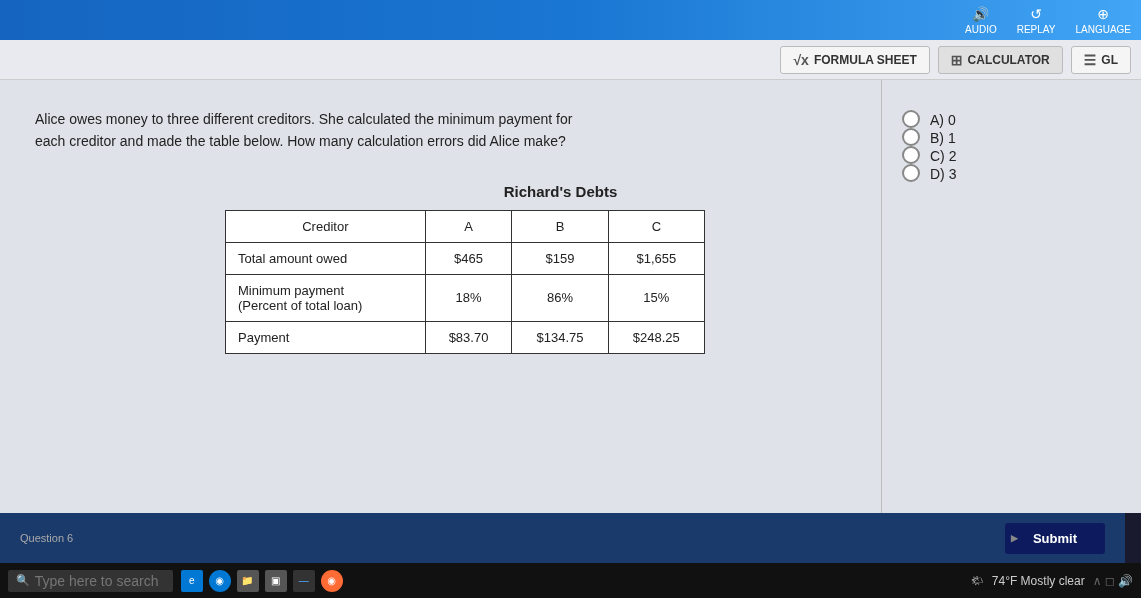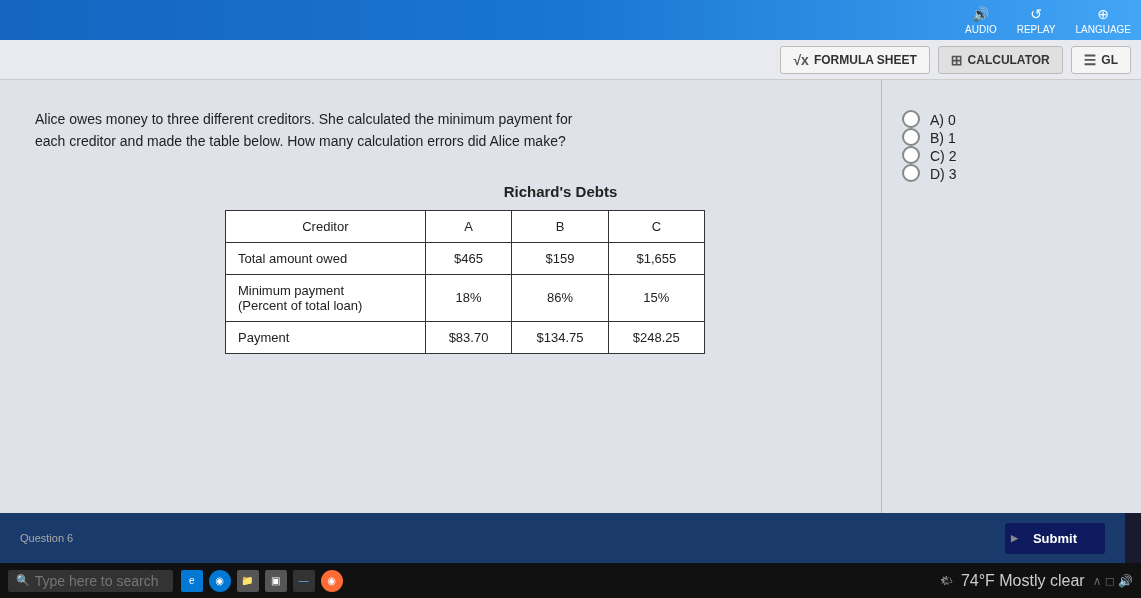--- a/index.html
+++ b/index.html
@@ -312,16 +312,16 @@
       <div style="width:22px; height:22px; background:#0078d4; border-radius:2px; display:flex; align-items:center; justify-content:center; font-size:10px; color:white;">e</div>
       <div style="width:22px; height:22px; background:#0078d4; border-radius:50%; display:flex; align-items:center; justify-content:center; font-size:10px; color:white;">◉</div>
       <div style="width:22px; height:22px; background:#555; border-radius:2px; display:flex; align-items:center; justify-content:center; font-size:10px; color:white;">📁</div>
       <div style="width:22px; height:22px; background:#555; border-radius:2px; display:flex; align-items:center; justify-content:center; font-size:10px; color:white;">▣</div>
       <div style="width:22px; height:22px; background:#333; border-radius:2px; display:flex; align-items:center; justify-content:center; font-size:10px; color:#5af;">—</div>
       <div style="width:22px; height:22px; background:#ff6b35; border-radius:50%; display:flex; align-items:center; justify-content:center; font-size:10px; color:white;">◉</div>
     </div>
   </div>
   <div class="taskbar-right">
     <span style="color:#ccc; font-size:10px;">🌤</span>
-    <span style="color:#ccc; font-size:16px;text-align:center;">74°F  Mostly clear</span>
+    <span style="color:#ccc; font-size:12px;text-align:center;">74°F  Mostly clear</span>
     <span style="color:#666; font-size:12px;">∧ ◻ 🔊</span>
   </div>
 </div>
 
 </body></html>

